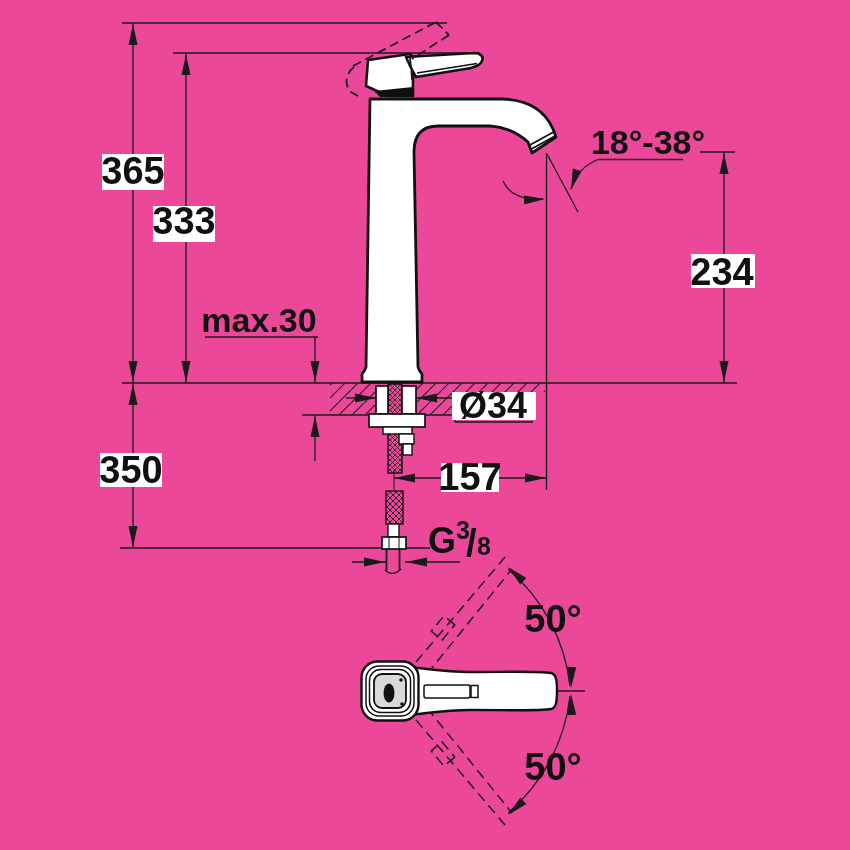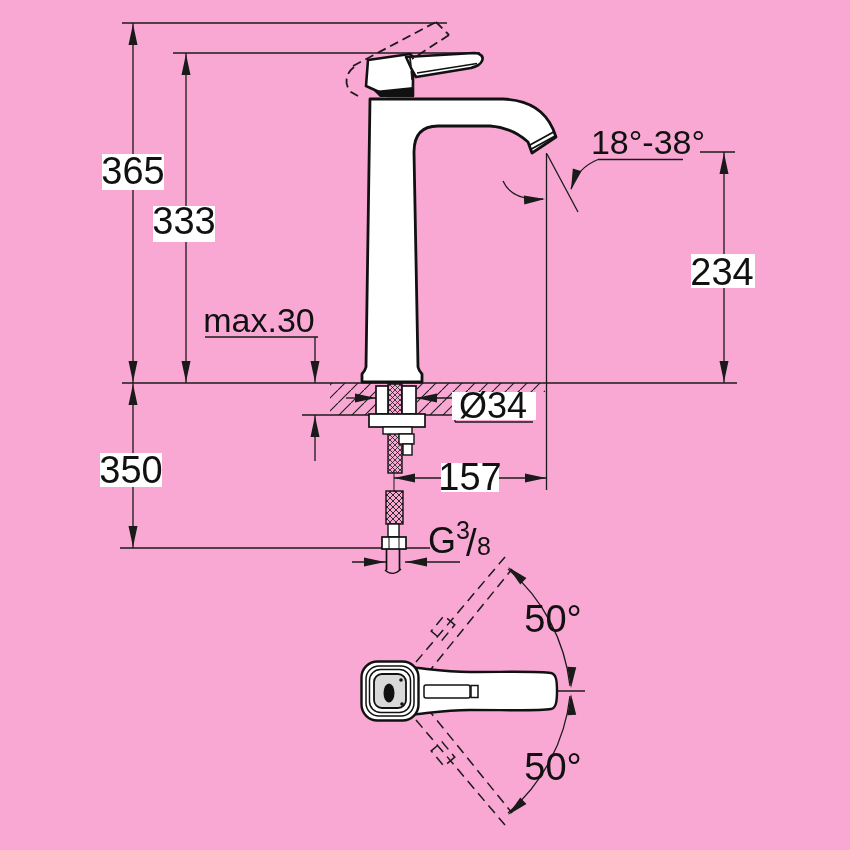--- a/index.html
+++ b/index.html
@@ -1,17 +1,17 @@
 <!DOCTYPE html>
 <html><head>
 <meta charset="utf-8">
 <style>
   html,body{margin:0;padding:0;background:#ffffff;}
-  .stage{position:relative;width:850px;height:850px;background:#f9a8d4;overflow:hidden;
-         font-family:"Liberation Sans", sans-serif;}
+  .stage{position:relative;width:850px;height:850px;background:#ec4899;overflow:hidden;
+         font-family:"Liberation Sans", sans-serif;font-weight:bold;}
   svg{display:block;}
   text{font-family:"Liberation Sans", sans-serif;fill:#111;}
 </style>
 </head>
 <body>
 
 <div class="stage">
 <svg width="850" height="850" viewBox="0 0 850 850">
   <defs>
     <polygon id="arrow" points="0,0 -21,4.5 -21,-4.5" fill="#1a1a1a"></polygon>

